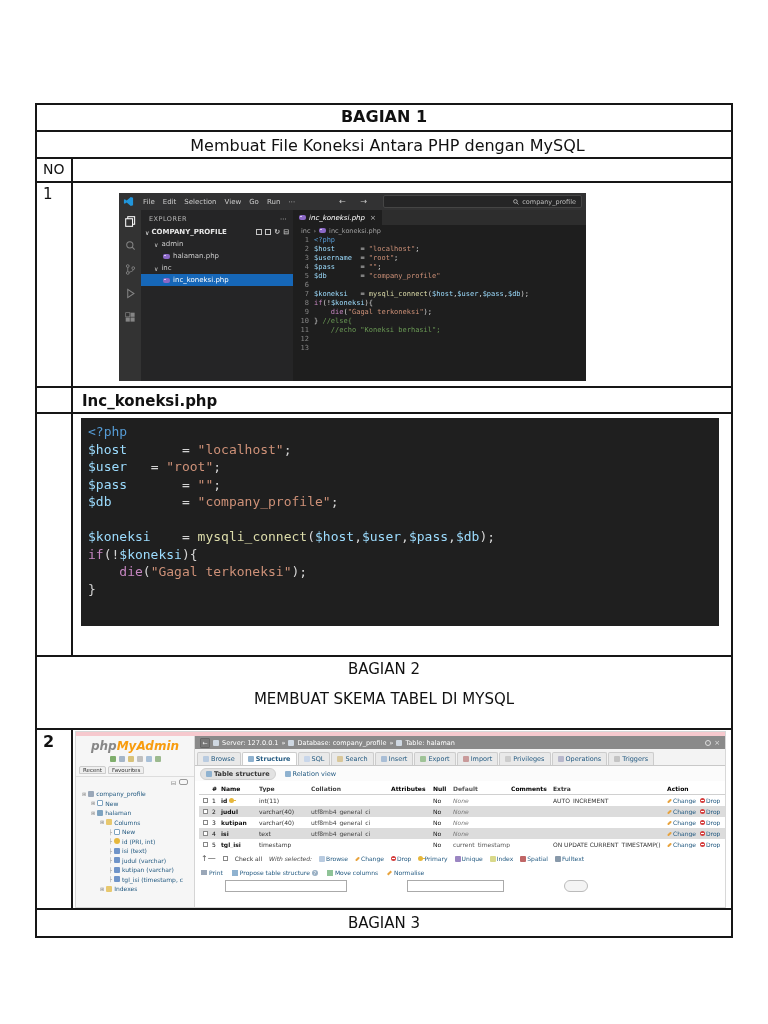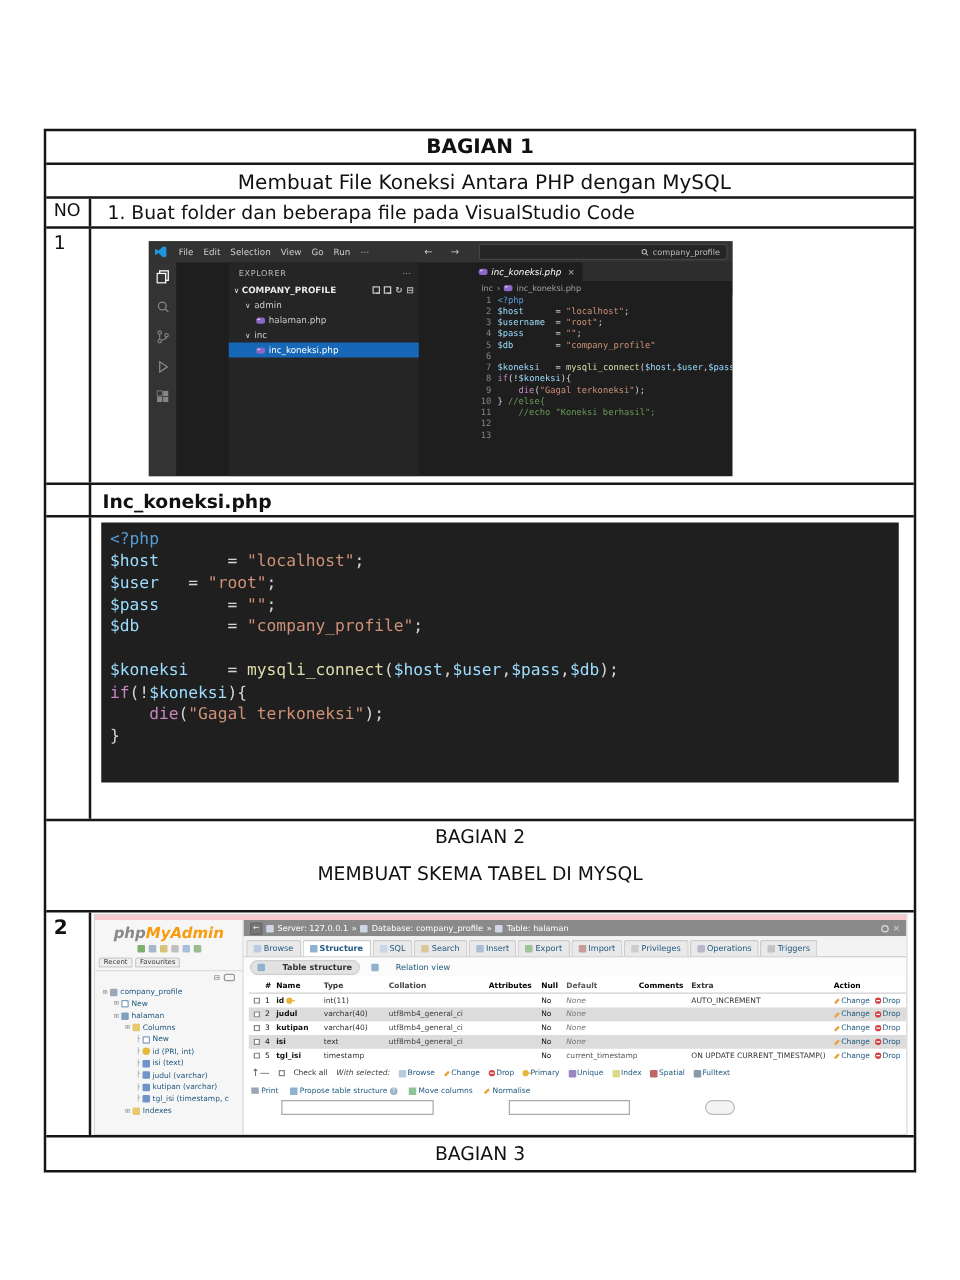--- a/index.html
+++ b/index.html
@@ -27,21 +27,21 @@
   .rowI{height:28px;text-align:center;font-size:15px;padding-top:4px;}
 
   
   .vsc{width:467px;height:188px;margin:10px 0 0 46px;background:#1e1e1e;font-family:"DejaVu Sans",sans-serif;display:flex;flex-direction:column;overflow:hidden;}
   .vsc-titlebar{height:17px;background:#323233;display:flex;align-items:center;gap:2px;padding:0 4px;flex:0 0 17px;}
   .vsc-logo{width:11px;height:11px;flex:0 0 11px;margin-right:3px;}
   .vsc-menu{color:#cccccc;font-size:7px;padding:0 4px;}
   .vsc-navarrows{color:#cccccc;font-size:8px;margin-left:38px;letter-spacing:6px;}
   .vsc-search{margin-left:8px;flex:1;height:11px;background:#252526;border:1px solid #454545;border-radius:2px;display:flex;align-items:center;justify-content:flex-end;padding:0 5px;gap:3px;}
   .vsc-search span{color:#bbbbbb;font-size:6.5px;}
-  .vsc-body{flex:1;display:flex;min-height:0;gap:42px;}
+  .vsc-body{flex:1;display:flex;min-height:0;}
   .vsc-activity{width:22px;flex:0 0 22px;background:#333333;display:flex;flex-direction:column;align-items:center;padding-top:6px;gap:13px;}
   .vsc-activity svg{display:block;}
   .vsc-side{width:152px;flex:0 0 152px;background:#252526;font-size:7px;color:#cccccc;}
   .vsc-sidehead{display:flex;justify-content:space-between;padding:5px 6px 3px 8px;color:#b8b8b8;font-size:6.5px;letter-spacing:.5px;}
   .vsc-project{display:flex;align-items:center;gap:2px;padding:2px 4px 2px 4px;font-weight:bold;color:#e8e8e8;}
   .vsc-project .lbl{flex:1;}
   .vsc-tool{display:flex;gap:3px;align-items:center;}
   .chip-sq{width:6px;height:6px;border:1px solid #c5c5c5;box-sizing:border-box;position:relative;}
   .chip-sq::after{content:"";position:absolute;right:-1px;bottom:-1px;width:3px;height:1px;background:#c5c5c5;}
   .vsc-tool .g{color:#c5c5c5;font-size:7px;line-height:6px;}
@@ -100,21 +100,21 @@
   .pma-bcrumb .gear{width:6px;height:6px;border:1.5px solid #ddd;border-radius:50%;box-sizing:border-box;}
   .pma-bcrumb .xg{color:#ddd;font-size:7px;}
   .pma-tabs{height:16px;flex:0 0 16px;background:#f3f3f3;border-bottom:1px solid #c8c8c8;display:flex;align-items:flex-end;padding-left:2px;gap:1px;}
   .pma-tab{display:flex;align-items:center;gap:2px;border:1px solid #ccc;border-bottom:none;background:#e9e9e9;color:#235a81;padding:2px 5px;font-size:6.5px;border-radius:2px 2px 0 0;}
   .pma-tab.active{background:#ffffff;font-weight:bold;}
   .ticon{width:6px;height:6px;border-radius:1px;}
   .ti-browse{background:#b9cbe0;} .ti-structure{background:#8fb2d0;} .ti-sql{background:#c8d6ea;}
   .ti-search{background:#d9c79a;} .ti-insert{background:#a9bed6;} .ti-export{background:#9fc397;}
   .ti-import{background:#c99a9a;} .ti-priv{background:#cccccc;} .ti-ops{background:#b8b8cc;} .ti-trig{background:#c4c4c4;}
   .pma-subtabs{height:15px;flex:0 0 15px;display:flex;align-items:center;gap:4px;padding-left:5px;background:#fbfbfb;}
-  .pma-subtab{display:flex;align-items:center;gap:14px;color:#235a81;font-size:6.5px;padding:1px 5px;border-radius:6px;}
+  .pma-subtab{display:flex;align-items:center;gap:2px;color:#235a81;font-size:6.5px;padding:1px 5px;border-radius:6px;}
   .pma-subtab.active{background:#e2e2e2;border:1px solid #cfcfcf;font-weight:bold;color:#333;}
   .pma-table{margin:2px 0 0 4px;}
   .pma-tr{display:flex;align-items:center;height:11px;}
   .pma-tr.head{font-weight:bold;color:#000;border-bottom:1px solid #d0d0d0;}
   .pma-tr.shade{background:#dcdcdc;}
   .pma-td{padding:0 1px;overflow:hidden;white-space:nowrap;box-sizing:border-box;}
   .c-cb{width:12px;flex:0 0 12px;display:flex;justify-content:center;}
   .c-n{width:9px;flex:0 0 9px;}
   .c-name{width:38px;flex:0 0 38px;font-weight:bold;display:flex;align-items:center;gap:2px;}
   .c-type{width:52px;flex:0 0 52px;color:#333;}
@@ -155,21 +155,20 @@
 <body>
 
 <div class="doc-table">
 
   <div class="r rowA">BAGIAN 1</div>
 
   <div class="r rowB">Membuat File Koneksi Antara PHP dengan MySQL</div>
 
   <div class="r rowC flex">
     <div class="cell-no">NO</div>
-    <div class="cell-main">1.  Buat folder dan beberapa file pada VisualStudio Code</div>
   </div>
 
   <div class="r rowD flex">
     <div class="cell-no">1</div>
     <div class="cell-main">
 
       <div class="vsc">
         <div class="vsc-titlebar">
           <svg class="vsc-logo" viewBox="0 0 24 24">
               <path fill="#2196dc" d="M17 2 8 10 4 7 2 8v8l2 1 4-3 9 8 5-2V4z"></path>

